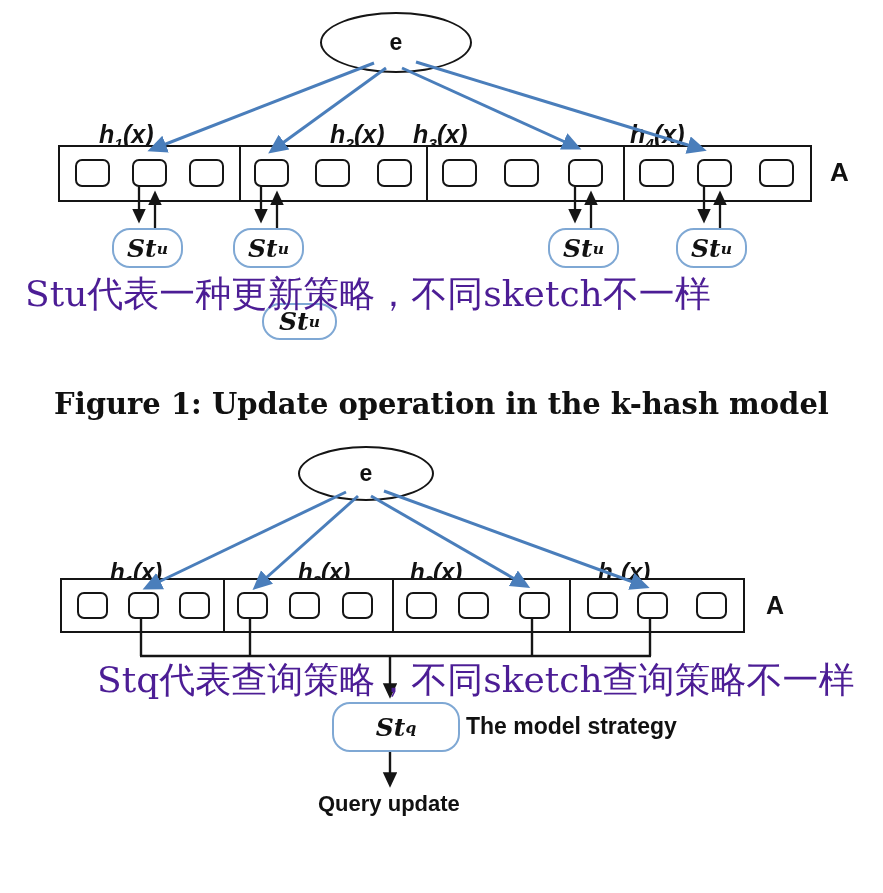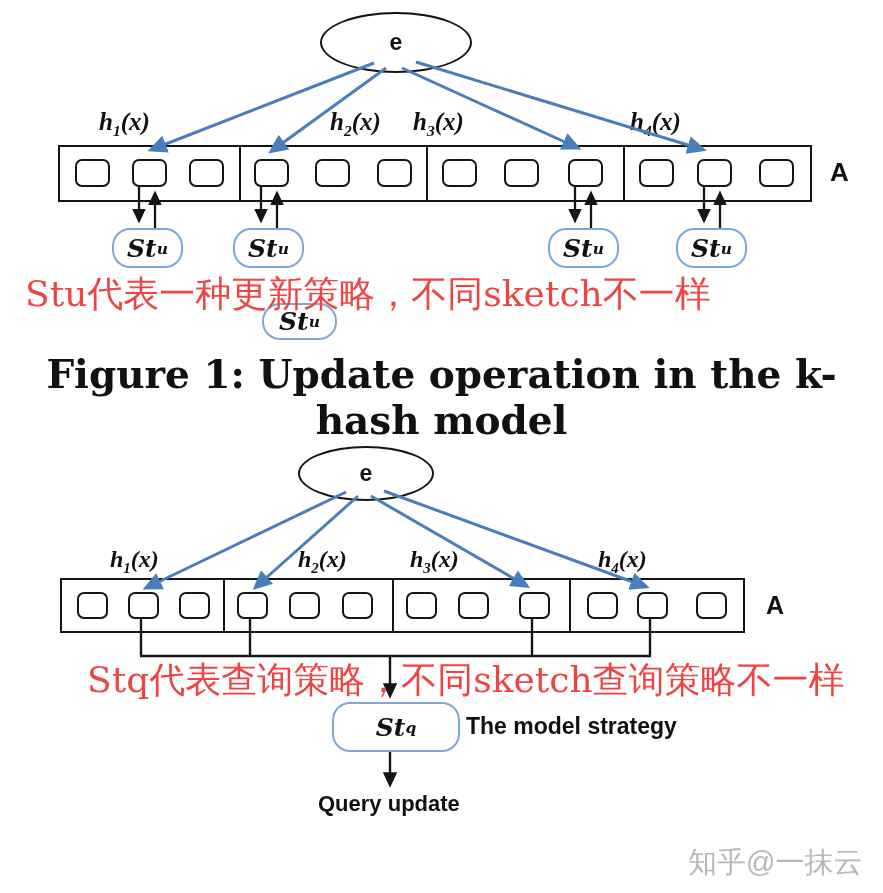--- a/index.html
+++ b/index.html
@@ -2,40 +2,40 @@
 <html><head>
 <meta charset="utf-8">
 <style>
   html,body{margin:0;padding:0;background:#fff;}
   .canvas{position:relative;width:883px;height:893px;background:#fff;overflow:hidden;
           font-family:"Liberation Sans",sans-serif;color:#111;}
   .lines{position:absolute;left:0;top:0;width:883px;height:893px;z-index:2;pointer-events:none;}
   .node-ellipse{position:absolute;z-index:1;border:2.2px solid #151515;border-radius:50%;
           background:#fff;display:flex;align-items:center;justify-content:center;
           font-weight:bold;font-size:23px;}
-  .hlabel{position:absolute;z-index:1;font-family:Liberation Serif, serif;font-weight:bold;
-          font-style:italic;white-space:nowrap;}
+  .hlabel{position:absolute;z-index:1;font-family:Liberation Sans, sans-serif;font-weight:bold;
+          font-style:italic;white-space:nowrap;margin-top:12px;}
   .hlabel.f1{font-size:25px;}
   .hlabel.f2{font-size:24px;}
   .hlabel sub{font-size:0.62em;}
   .array{position:absolute;z-index:1;border:2.6px solid #151515;background:#fff;box-sizing:border-box;}
   .vdiv{position:absolute;top:0;bottom:0;width:2.4px;background:#151515;}
   .cell{position:absolute;border:2.5px solid #151515;border-radius:7px;background:#fff;box-sizing:border-box;}
   .c1{width:35px;height:28px;top:12px;}
   .c2{width:31px;height:27px;top:12px;}
   .alabel{position:absolute;z-index:1;font-weight:bold;font-size:26px;}
   .stbox{position:absolute;z-index:3;border:2.6px solid #7fa8d4;border-radius:18px;background:#fff;
          display:flex;align-items:center;justify-content:center;box-sizing:border-box;
          font-family:"DejaVu Serif",serif;font-weight:bold;font-style:italic;font-size:25px;}
   .stbox sub{font-size:0.62em;}
-  .red{position:absolute;z-index:4;color:#ef4444;font-size:36px;white-space:nowrap;
+  .red{position:absolute;z-index:4;color:#4c1d95;font-size:36px;white-space:nowrap;
        font-family:"DejaVu Serif",serif;}
   .legend{position:absolute;z-index:1;font-weight:bold;font-size:23px;white-space:nowrap;}
   .caption{position:absolute;left:0;width:100%;text-align:center;z-index:1;
-           font-family:"DejaVu Serif",serif;font-weight:bold;font-size:39px;}
+           font-family:"DejaVu Serif",serif;font-weight:bold;font-size:29px;margin-top:36px;}
   .watermark{position:absolute;z-index:5;color:#b8b8b8;font-size:29px;white-space:nowrap;}
 </style>
 </head>
 <body>
 
 <div class="canvas">
 
   <svg class="lines" viewBox="0 0 883 893">
     <defs>
       <marker id="mb" markerWidth="7" markerHeight="7" refX="4.5" refY="3" orient="auto">
@@ -157,26 +157,25 @@
     <div class="cell c2" style="left:280px"></div>
     <div class="cell c2" style="left:344px"></div>
     <div class="cell c2" style="left:396px"></div>
     <div class="cell c2" style="left:457px"></div>
     <div class="cell c2" style="left:525px"></div>
     <div class="cell c2" style="left:575px"></div>
     <div class="cell c2" style="left:634px"></div>
   </div>
   <div class="alabel" style="left:766px;top:591px;font-size:25px">A</div>
 
-  <div class="red" style="left:87px;top:656px">Stq代表查询策略，不同sketch查询策略不一样</div>
+  <div class="red" style="left:97px;top:656px">Stq代表查询策略，不同sketch查询策略不一样</div>
 
   <div class="stbox" style="left:332px;top:702px;width:128px;height:50px">
       <span>St</span>
       <sub>q</sub>
     </div>
   <div class="legend" style="left:466px;top:713px">The model strategy</div>
 
   <div class="legend" style="left:318px;top:791px;font-size:22px">Query update</div>
 
 
-  <div class="watermark" style="left:688px;top:843px">知乎@一抹云</div>
 
 </div>
 
 </body></html>

